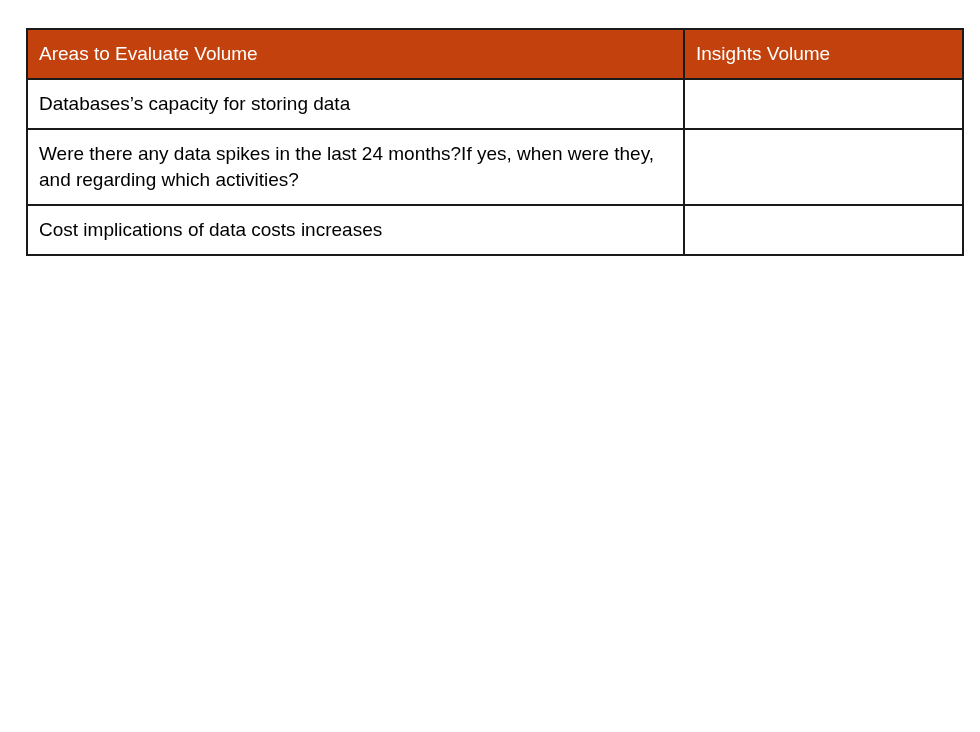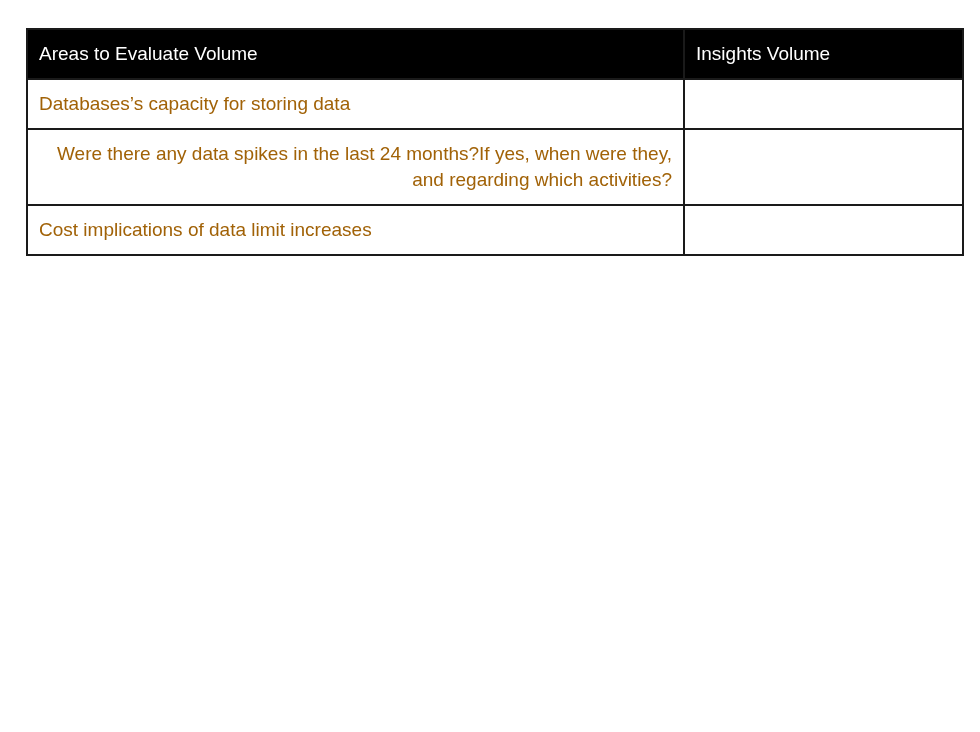--- a/index.html
+++ b/index.html
@@ -11,30 +11,30 @@
     border-collapse: collapse;
     table-layout: fixed;
   }
   table.grid th, table.grid td {
     border: 2px solid #1a1a1a;
     padding: 0 11px;
     text-align: left;
     vertical-align: middle;
     font-size: 19px;
     line-height: 26px;
-    color: #a16207;
+    color: #000000;
     font-weight: normal;
   }
   table.grid th {
-    background: #000000;
+    background: #c2410c;
     color: #ffffff;
     height: 48px;
   }
   table.grid td { height: 48px; }
-  table.grid tr.tall td { height: 74px; text-align: right; }
+  table.grid tr.tall td { height: 74px; }
   col.c1 { width: 657px; }
   col.c2 { width: 279px; }
 </style>
 </head>
 <body>
 
 <table class="grid">
   <colgroup>
       <col class="c1">
       <col class="c2">
@@ -48,17 +48,17 @@
   <tbody>
     <tr>
       <td>Databases’s capacity for storing data</td>
       <td></td>
     </tr>
     <tr class="tall">
       <td>Were there any data spikes in the last 24 months?If yes, when were they, and regarding which activities?</td>
       <td></td>
     </tr>
     <tr>
-      <td>Cost implications of data limit increases</td>
+      <td>Cost implications of data costs increases</td>
       <td></td>
     </tr>
   </tbody>
 </table>
 
 </body></html>

